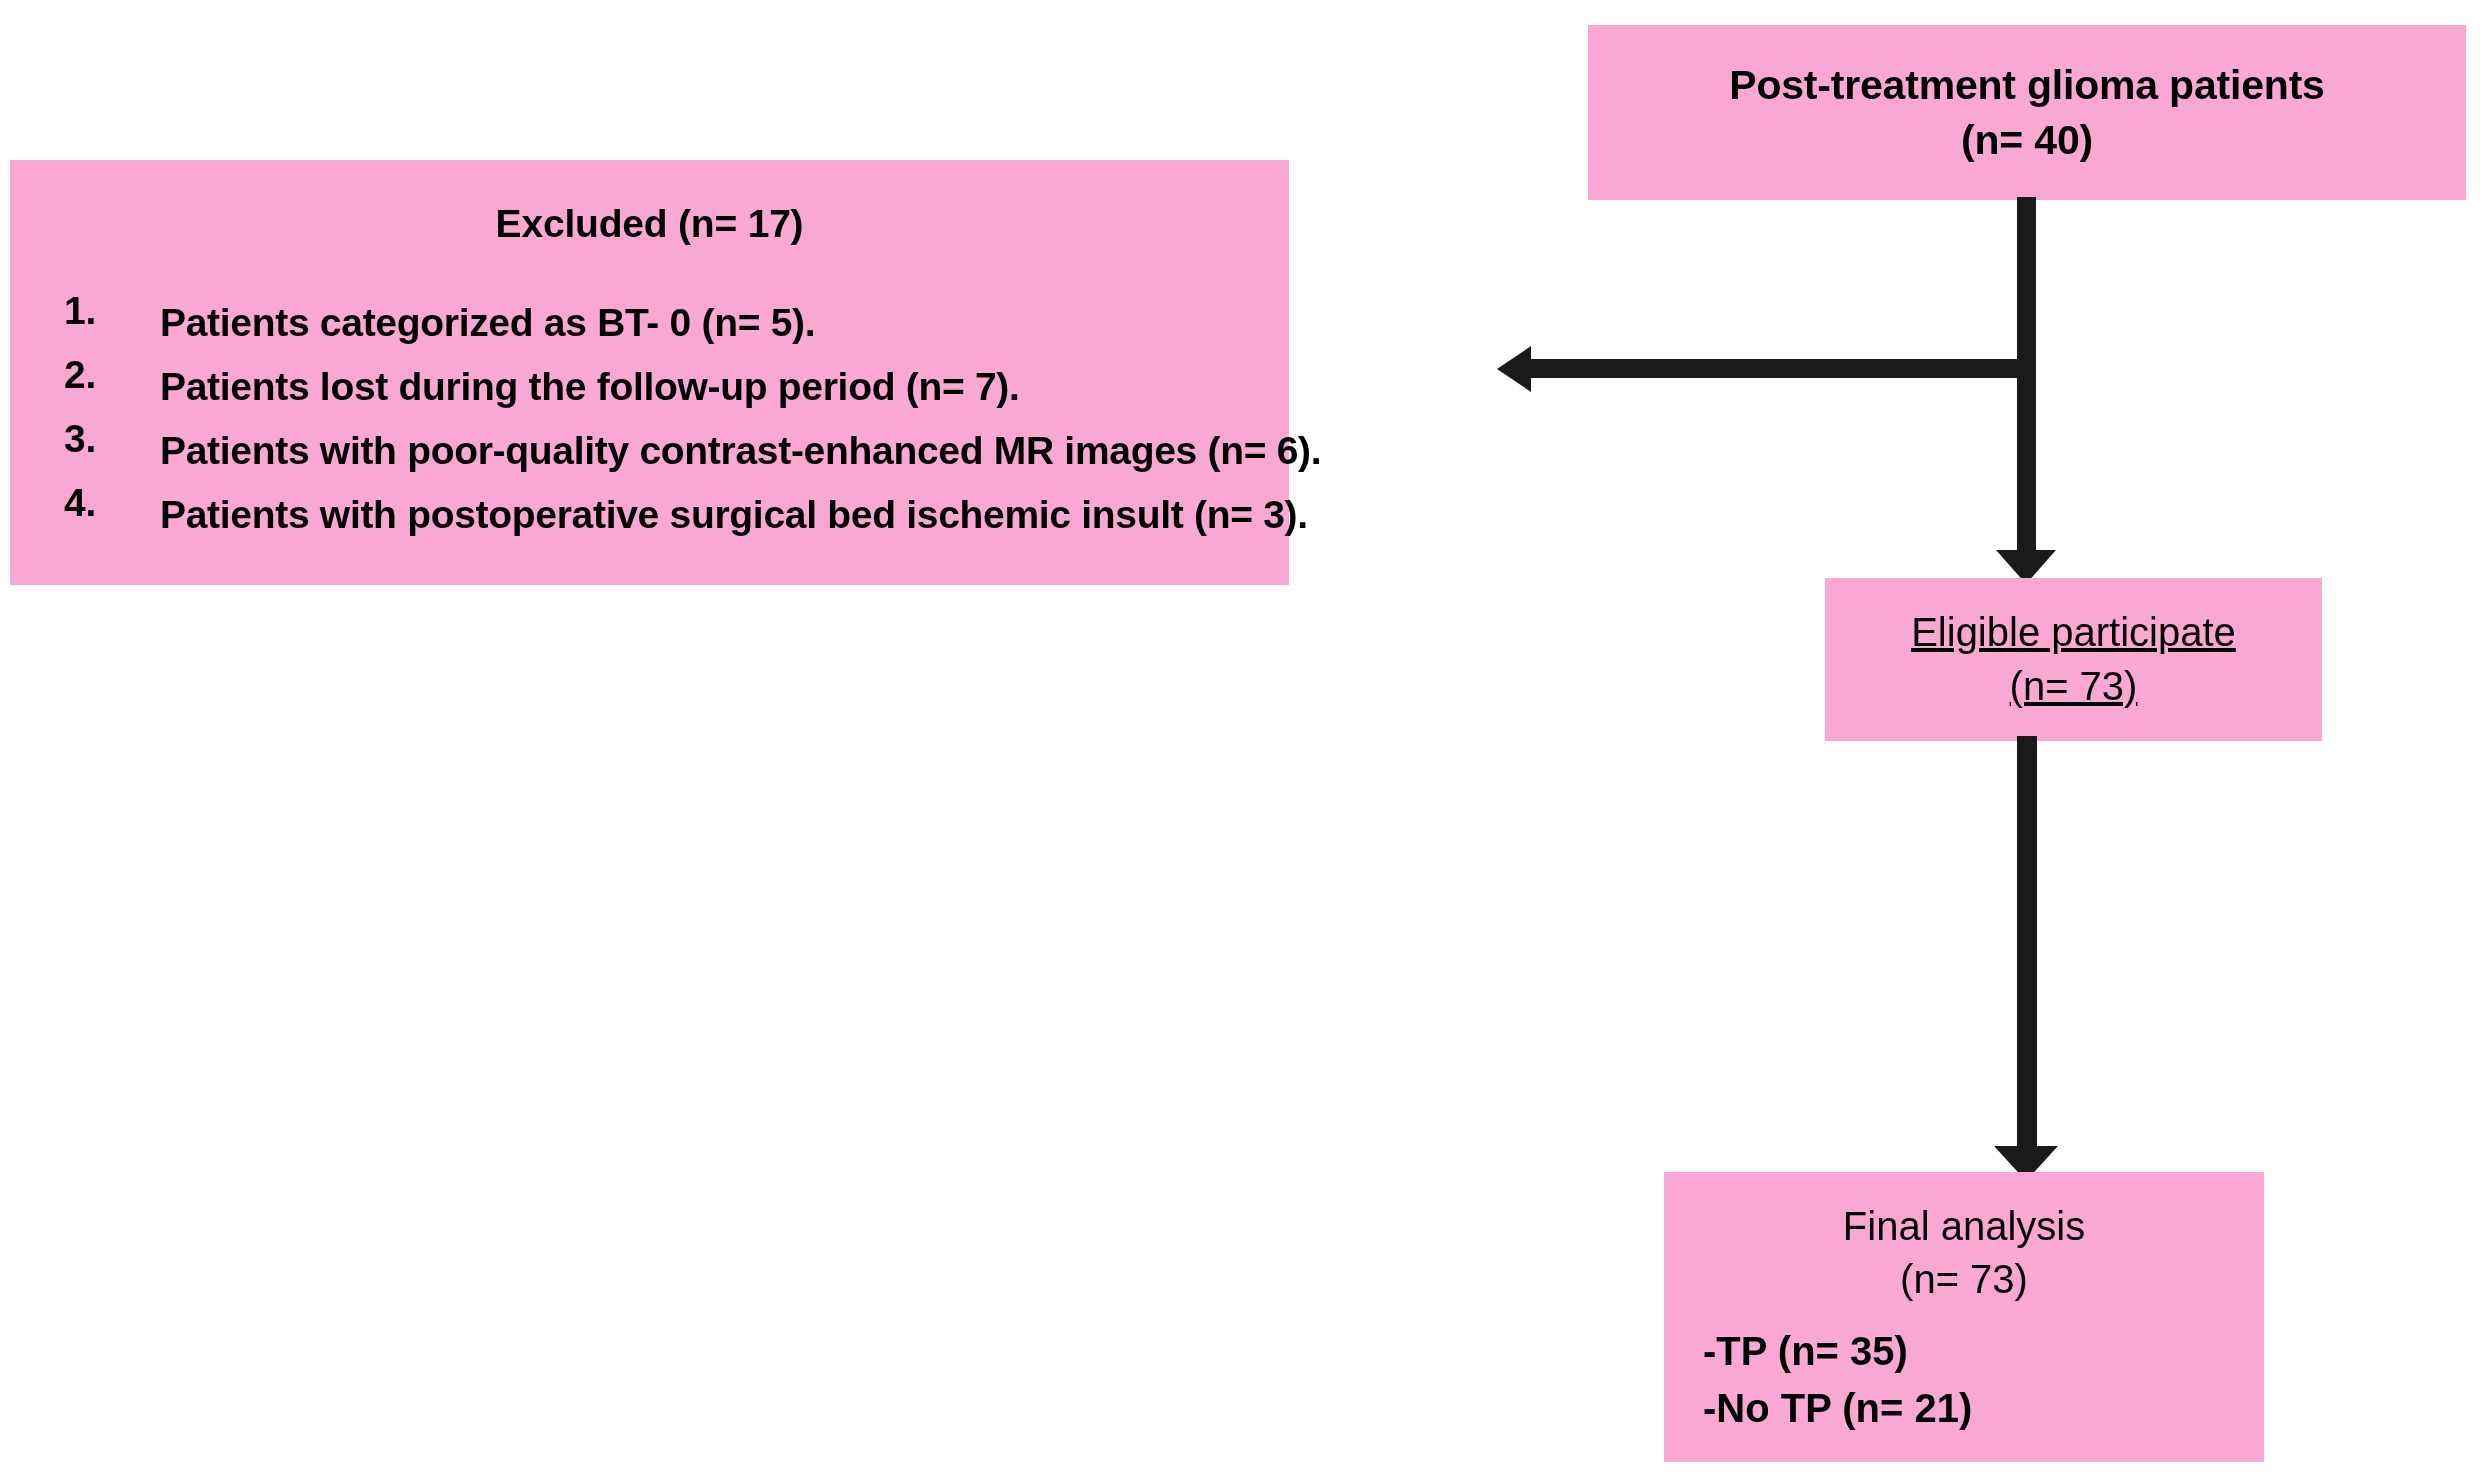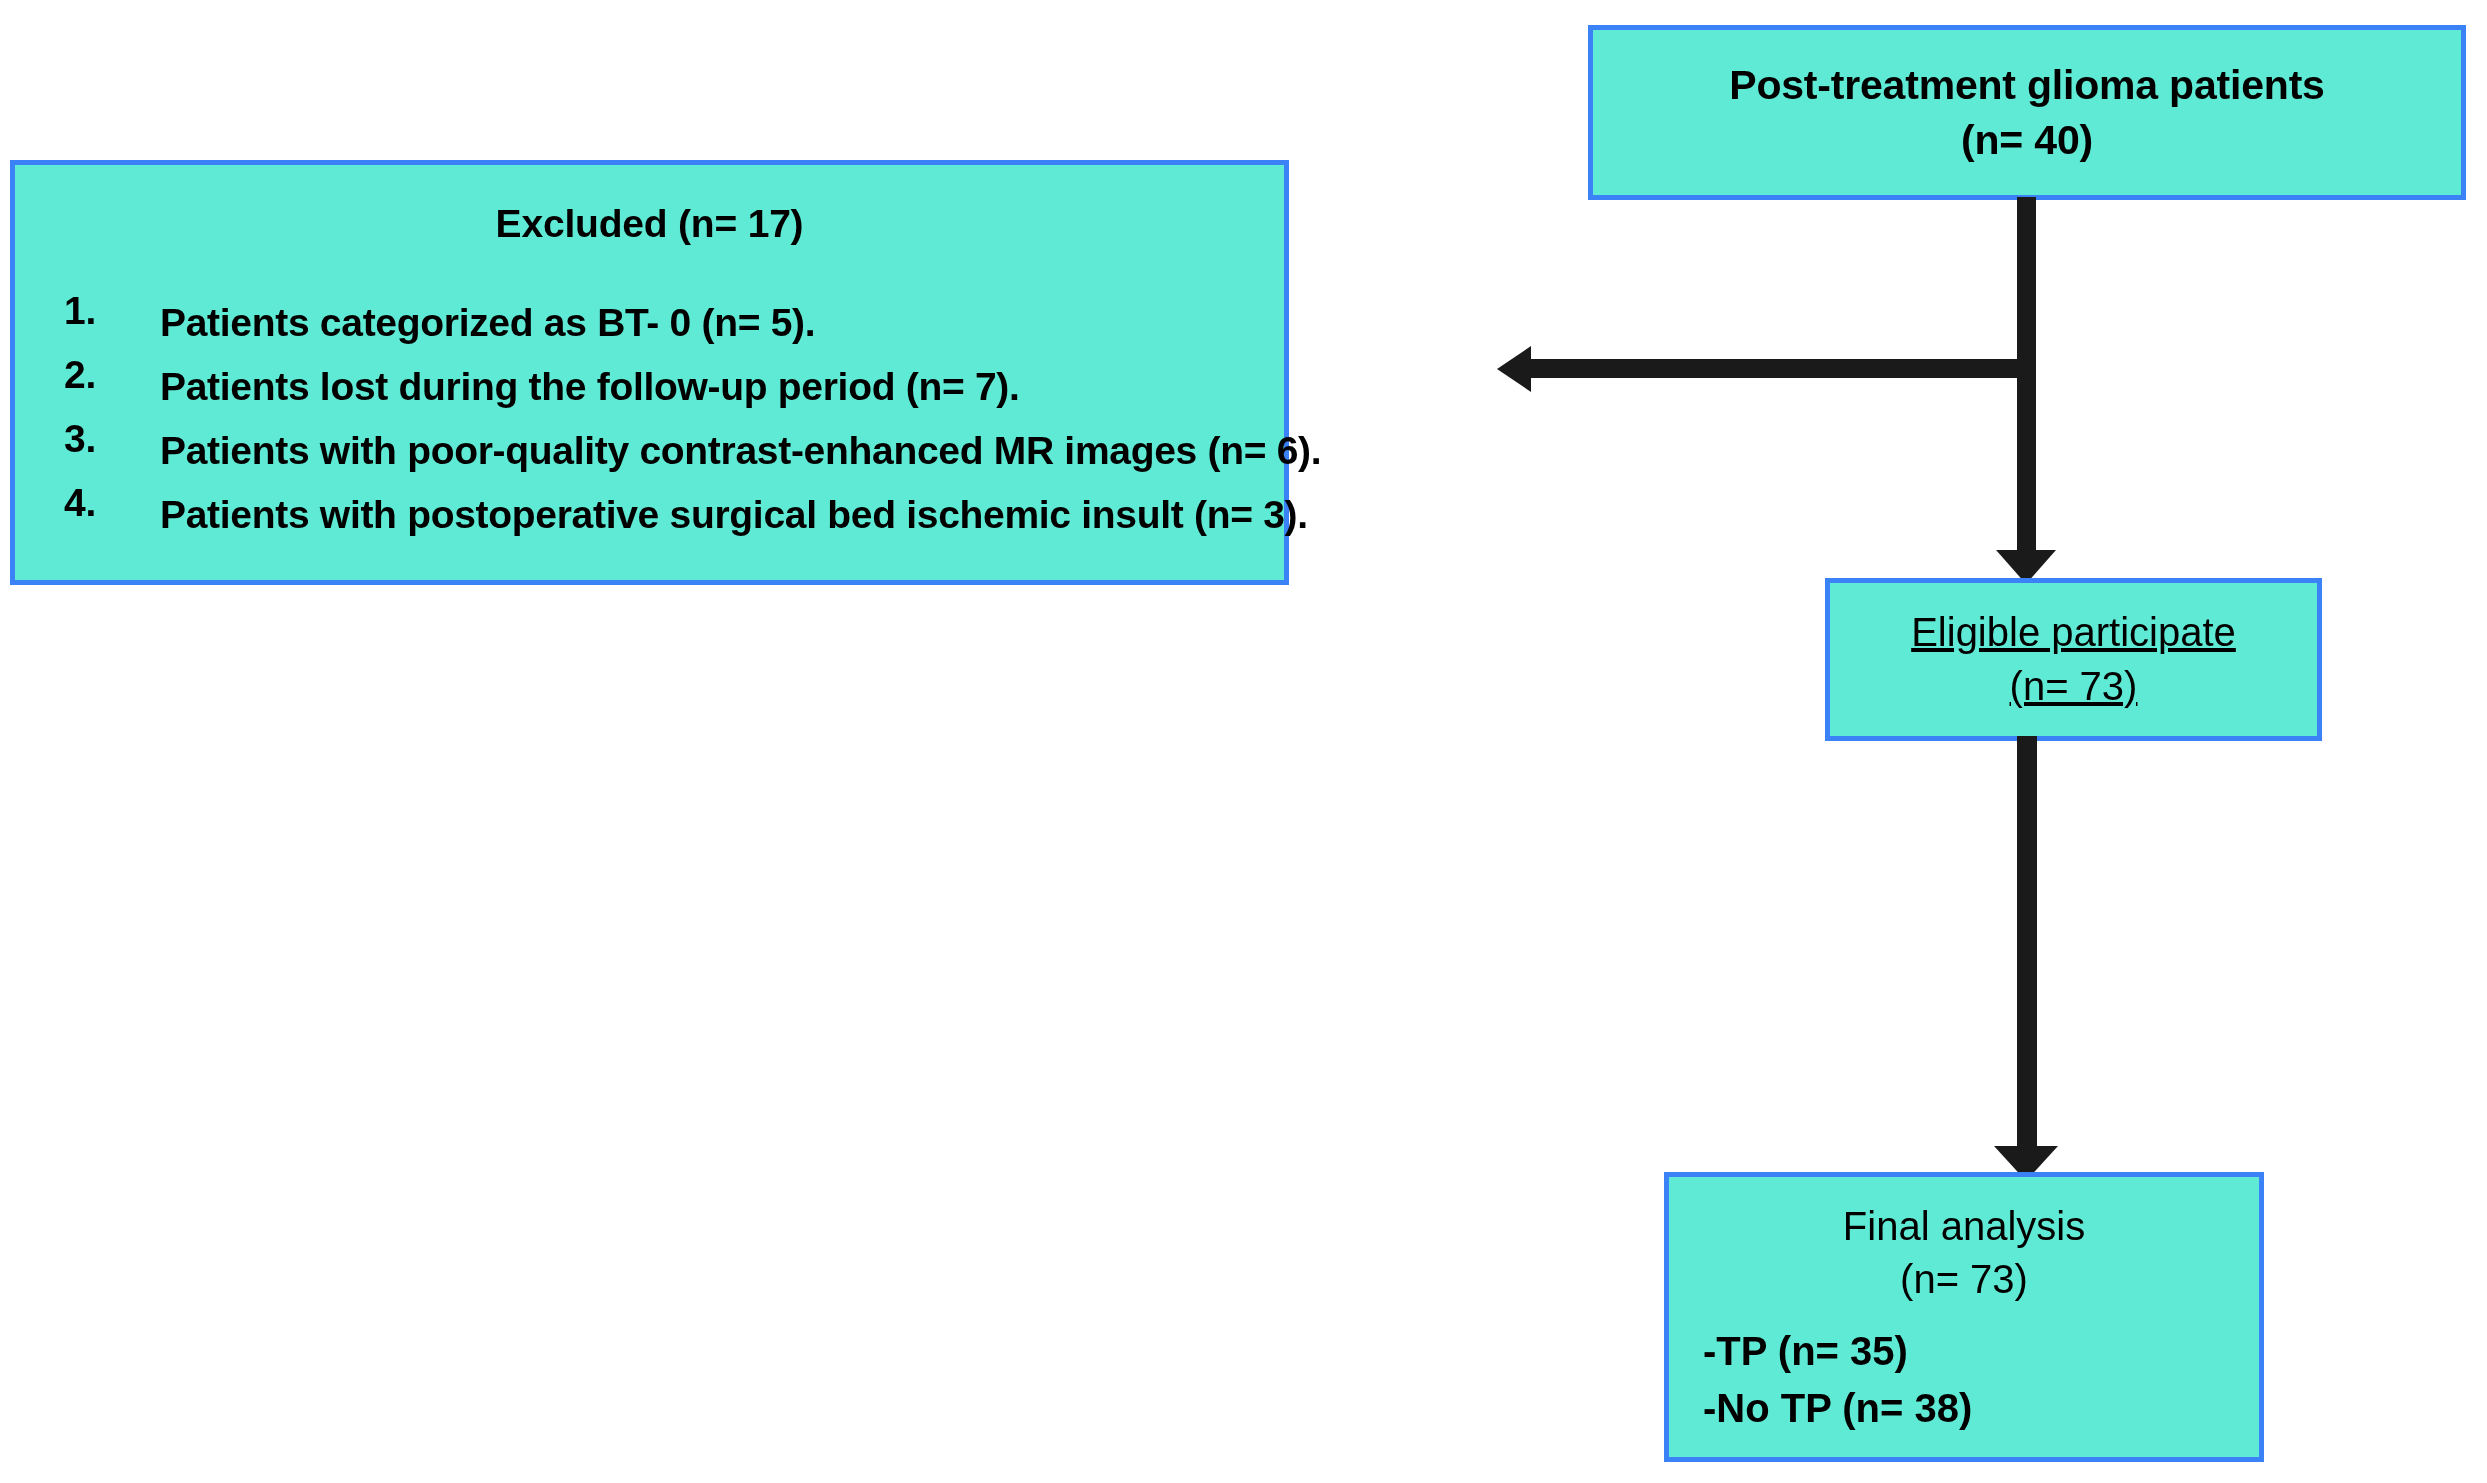--- a/index.html
+++ b/index.html
@@ -14,22 +14,22 @@
   #canvas {
     position: relative;
     width: 2487px;
     height: 1484px;
     background: #ffffff;
     overflow: hidden;
   }
   .box {
     position: absolute;
     box-sizing: border-box;
-    border: 5px solid #3b82f6;
-    background: #5eead4;
+    border: 5px solid #f9a8d4;
+    background: #f9a8d4;
   }
   
   #box-source {
     left: 1588px;
     top: 25px;
     width: 878px;
     height: 175px;
     display: flex;
     flex-direction: column;
     align-items: center;
@@ -236,17 +236,17 @@
     <div class="line">(n= 73)</div>
   </div>
 
   <div class="conn" id="v-stem-2"></div>
   <div class="conn" id="arrowhead-2"></div>
 
   <div class="box" id="box-final">
     <div class="centered" id="final-title">Final analysis</div>
     <div class="centered" id="final-count">(n= 73)</div>
     <div class="leftline" id="final-tp">-TP (n= 35)</div>
-    <div class="leftline" id="final-notp">-No TP (n= 38)</div>
+    <div class="leftline" id="final-notp">-No TP (n= 21)</div>
   </div>
 
 </div>
 
 
 </body></html>

